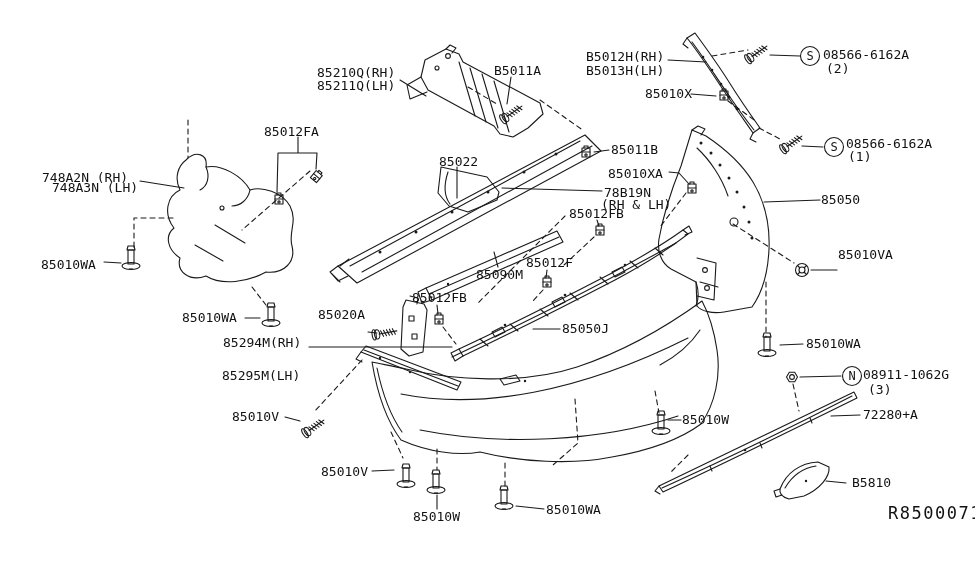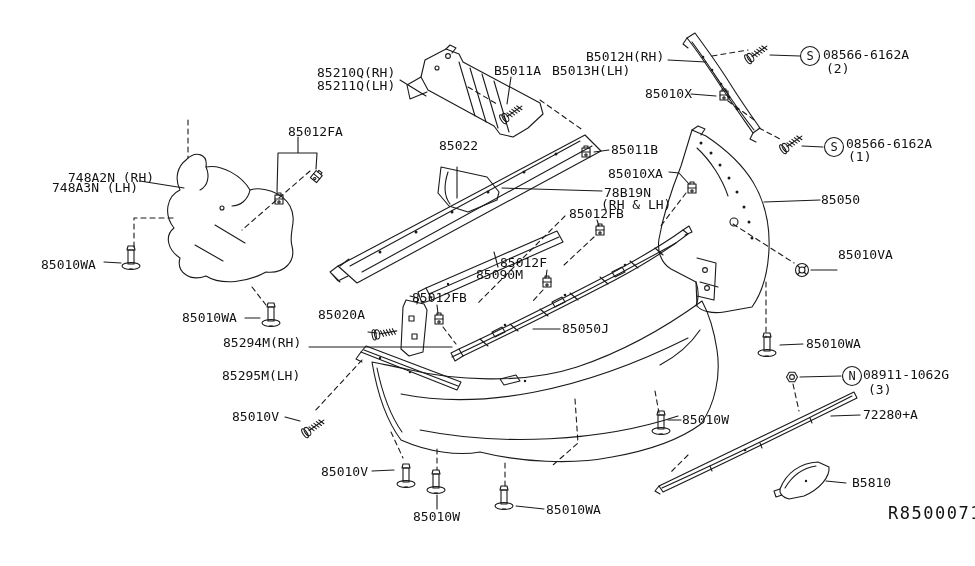--- a/index.html
+++ b/index.html
@@ -318,40 +318,40 @@
     <g>
       <circle cx="852" cy="376" r="9.5"></circle>
       <text x="852" y="380" text-anchor="middle">N</text>
     </g>
   </svg>
 
   <div class="lbl" style="left:317px;top:66px">85210Q(RH)</div>
   <div class="lbl" style="left:317px;top:79px">85211Q(LH)</div>
   <div class="lbl" style="left:494px;top:64px">B5011A</div>
   <div class="lbl" style="left:586px;top:50px">B5012H(RH)</div>
-  <div class="lbl" style="left:552px;top:64px">B5013H(LH)</div>
+  <div class="lbl" style="left:586px;top:64px">B5013H(LH)</div>
   <div class="lbl" style="left:823px;top:48px">08566-6162A</div>
   <div class="lbl" style="left:826px;top:62px">(2)</div>
   <div class="lbl" style="left:645px;top:87px">85010X</div>
   <div class="lbl" style="left:846px;top:137px">08566-6162A</div>
   <div class="lbl" style="left:848px;top:150px">(1)</div>
-  <div class="lbl" style="left:288px;top:125px">85012FA</div>
-  <div class="lbl" style="left:68px;top:171px">748A2N (RH)</div>
+  <div class="lbl" style="left:264px;top:125px">85012FA</div>
+  <div class="lbl" style="left:42px;top:171px">748A2N (RH)</div>
   <div class="lbl" style="left:52px;top:181px">748A3N (LH)</div>
-  <div class="lbl" style="left:439px;top:139px">85022</div>
+  <div class="lbl" style="left:439px;top:155px">85022</div>
   <div class="lbl" style="left:611px;top:143px">85011B</div>
   <div class="lbl" style="left:608px;top:167px">85010XA</div>
   <div class="lbl" style="left:604px;top:186px">78B19N</div>
   <div class="lbl" style="left:601px;top:198px">(RH &amp; LH)</div>
   <div class="lbl" style="left:821px;top:193px">85050</div>
   <div class="lbl" style="left:569px;top:207px">85012FB</div>
   <div class="lbl" style="left:41px;top:258px">85010WA</div>
   <div class="lbl" style="left:838px;top:248px">85010VA</div>
   <div class="lbl" style="left:476px;top:268px">85090M</div>
-  <div class="lbl" style="left:500px;top:256px">85012F</div>
+  <div class="lbl" style="left:526px;top:256px">85012F</div>
   <div class="lbl" style="left:412px;top:291px">85012FB</div>
   <div class="lbl" style="left:182px;top:311px">85010WA</div>
   <div class="lbl" style="left:318px;top:308px">85020A</div>
   <div class="lbl" style="left:223px;top:336px">85294M(RH)</div>
   <div class="lbl" style="left:222px;top:369px">85295M(LH)</div>
   <div class="lbl" style="left:562px;top:322px">85050J</div>
   <div class="lbl" style="left:806px;top:337px">85010WA</div>
   <div class="lbl" style="left:863px;top:368px">08911-1062G</div>
   <div class="lbl" style="left:868px;top:383px">(3)</div>
   <div class="lbl" style="left:863px;top:408px">72280+A</div>

